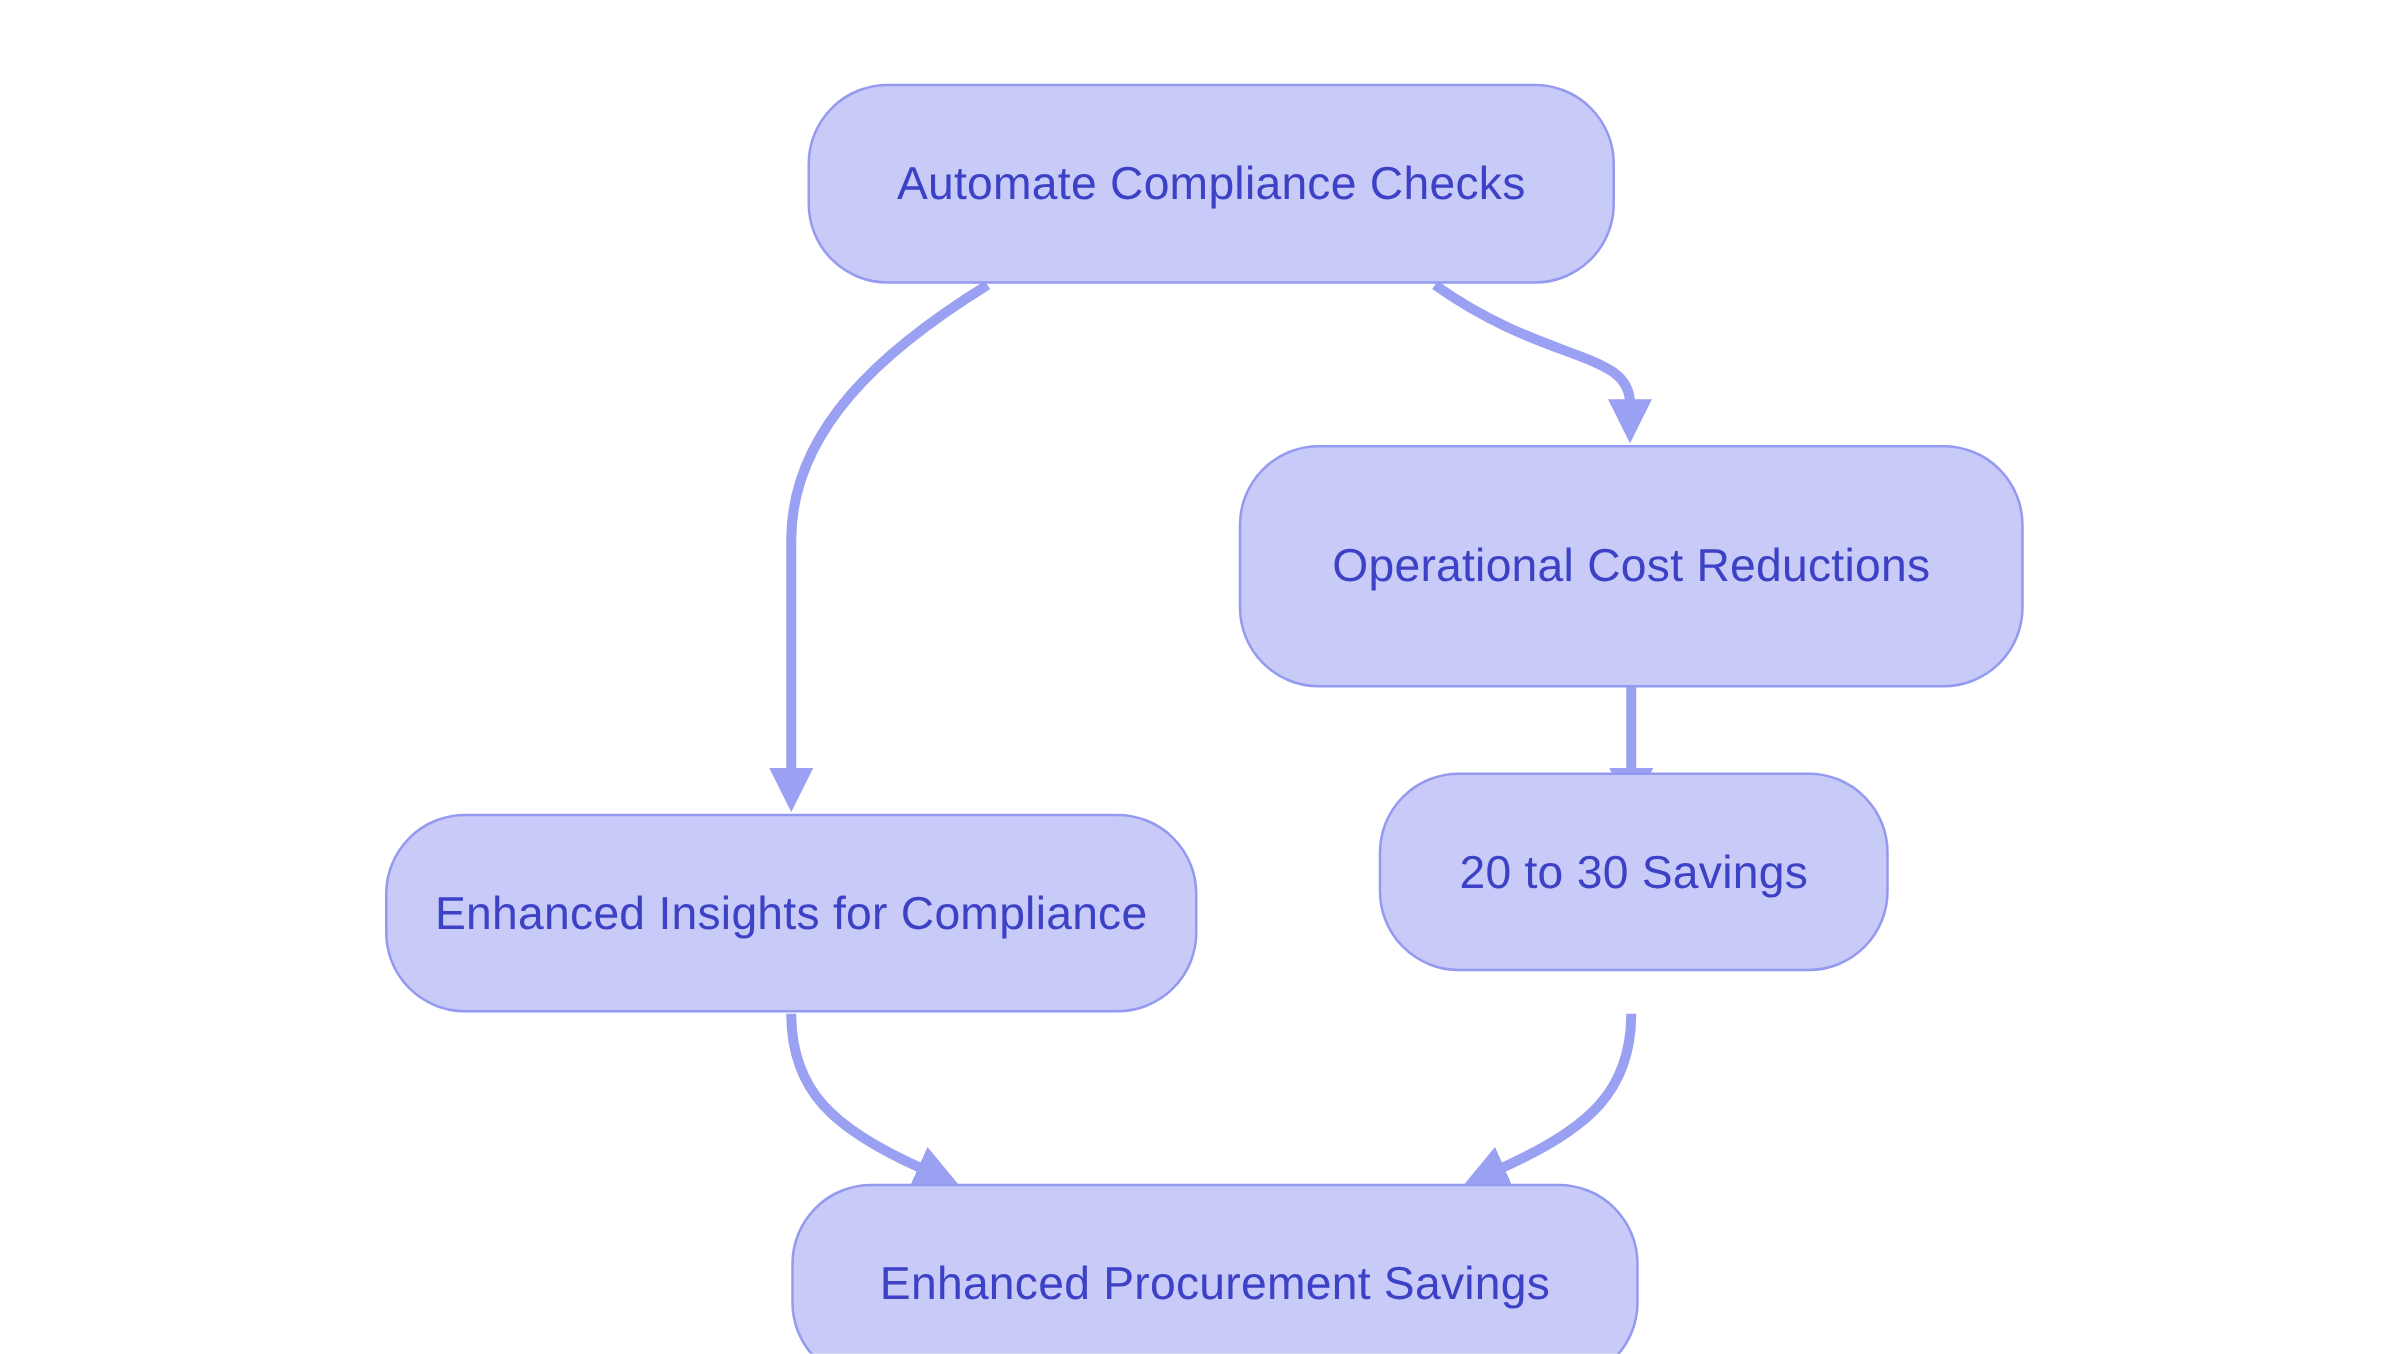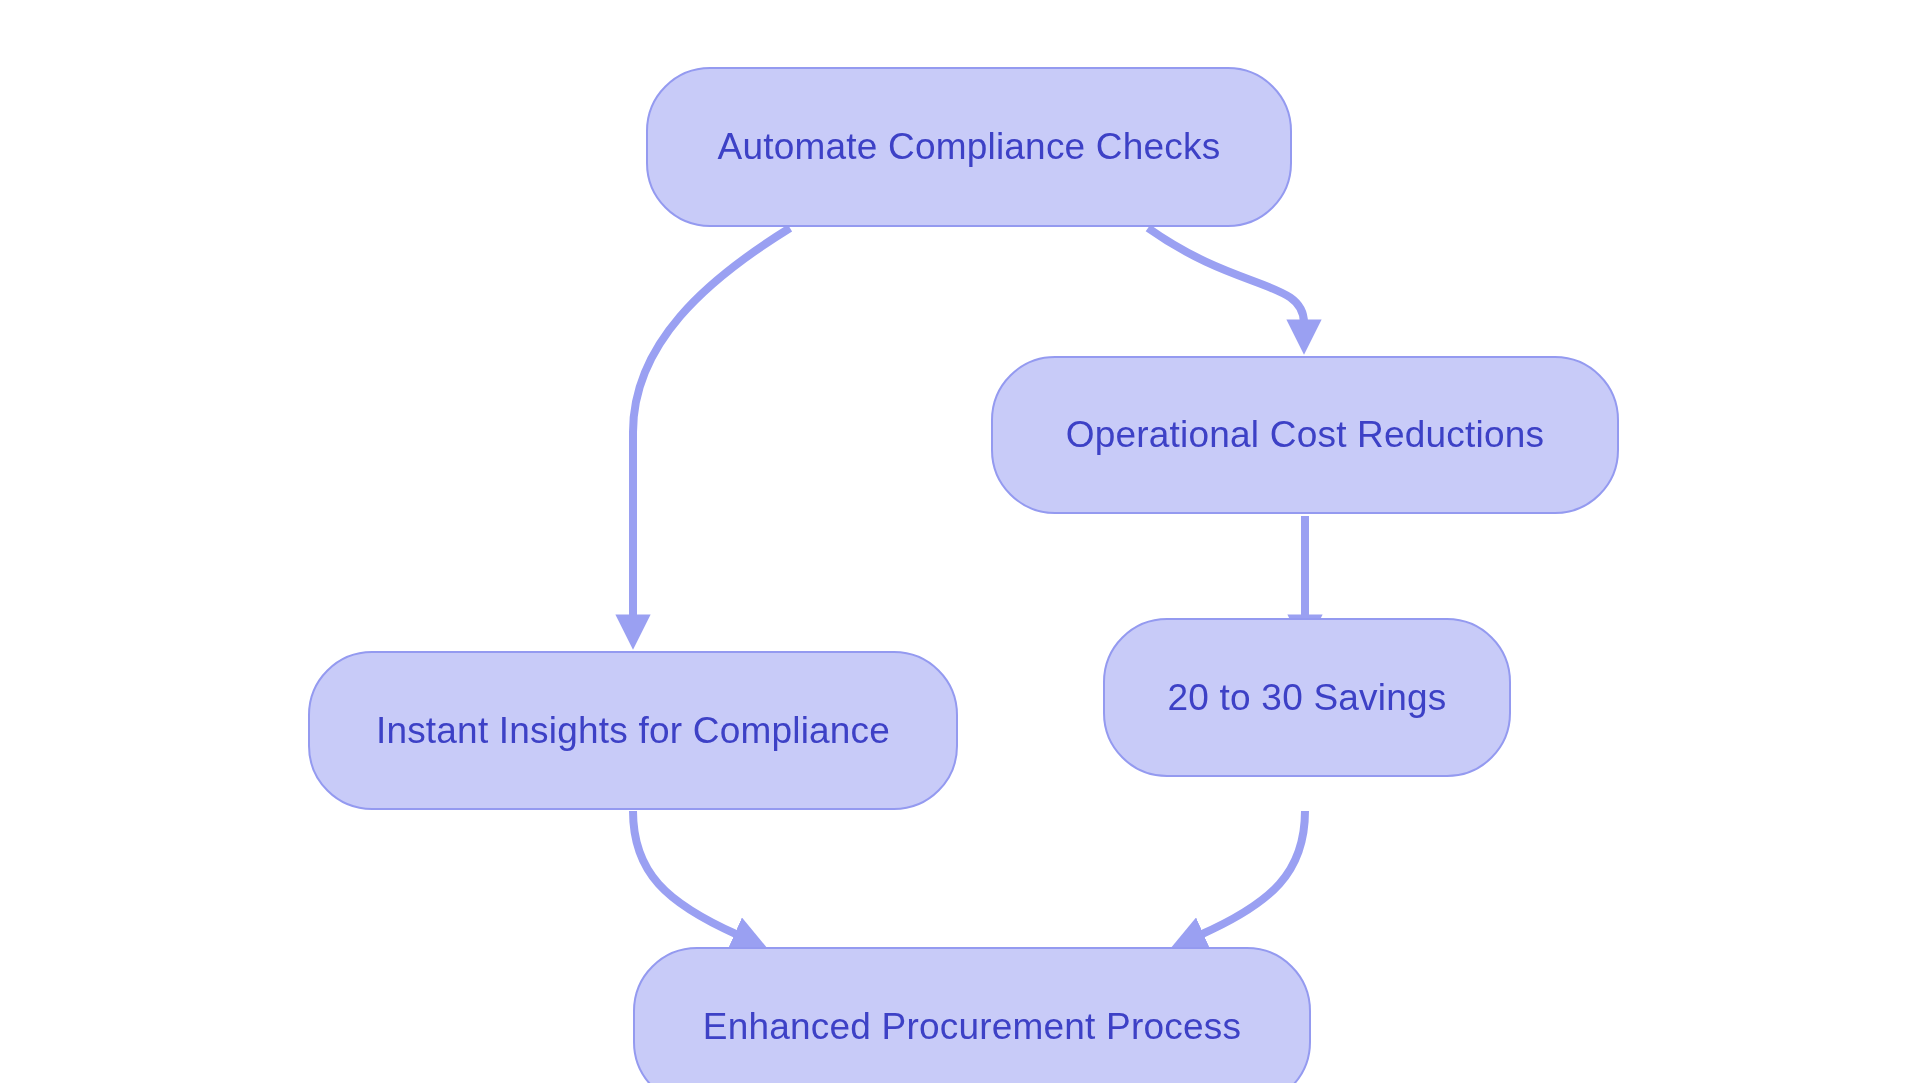--- a/index.html
+++ b/index.html
@@ -43,21 +43,21 @@
     background: var(--node-fill);
     border: 2px solid var(--node-border);
     border-radius: 64px;
     color: var(--node-text);
     font-size: 37px;
     letter-spacing: 0.2px;
     text-align: center;
     white-space: nowrap;
   }
   .n1 { left: 646px; top:  23px; width: 646px; height: 160px; }
-  .n2 { left: 991px; top: 312px; width: 628px; height: 158px; }
+  .n2 { left: 991px; top: 312px; width: 628px; height: 194px; }
   .n3 { left: 308px; top: 607px; width: 650px; height: 159px; }
   .n4 { left:1103px; top: 574px; width: 408px; height: 159px; }
   .n5 { left: 633px; top: 903px; width: 678px; height: 159px; }
 </style>
 </head>
 <body>
 
 <div class="canvas">
 
   <svg class="edges-layer" viewBox="0 0 1920 1083" xmlns="http://www.w3.org/2000/svg">
@@ -80,24 +80,24 @@
 
   <div class="node n1">
     <span>Automate Compliance Checks</span>
   </div>
 
   <div class="node n2">
     <span>Operational Cost Reductions</span>
   </div>
 
   <div class="node n3">
-    <span>Instant Insights for Compliance</span>
+    <span>Enhanced Insights for Compliance</span>
   </div>
 
   <div class="node n4">
     <span>20 to 30 Savings</span>
   </div>
 
   <div class="node n5">
-    <span>Enhanced Procurement Process</span>
+    <span>Enhanced Procurement Savings</span>
   </div>
 
 </div>
 
 </body></html>

